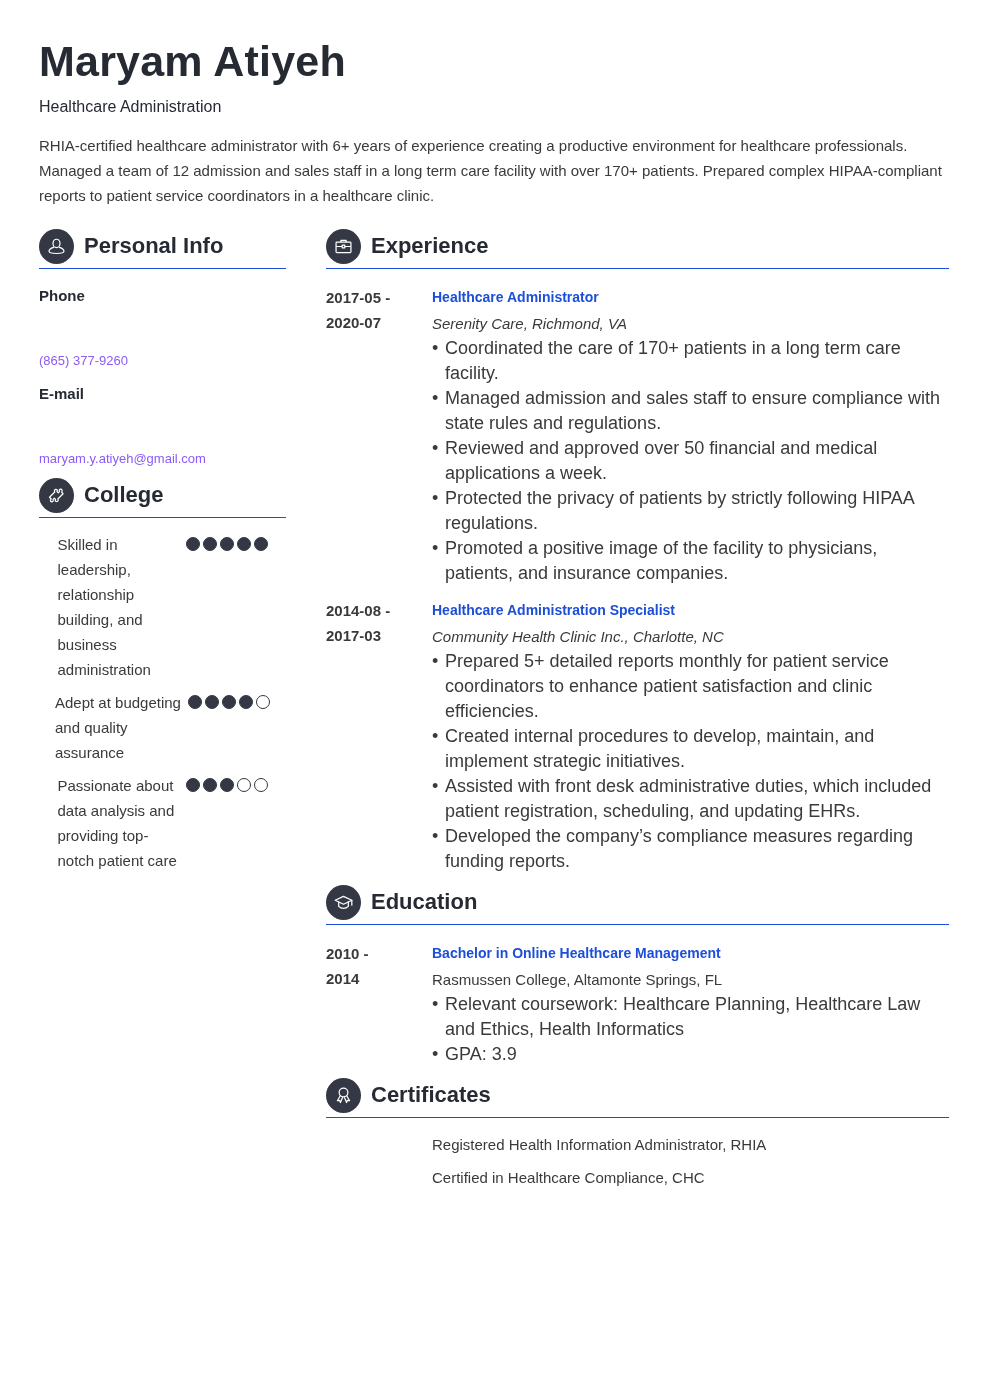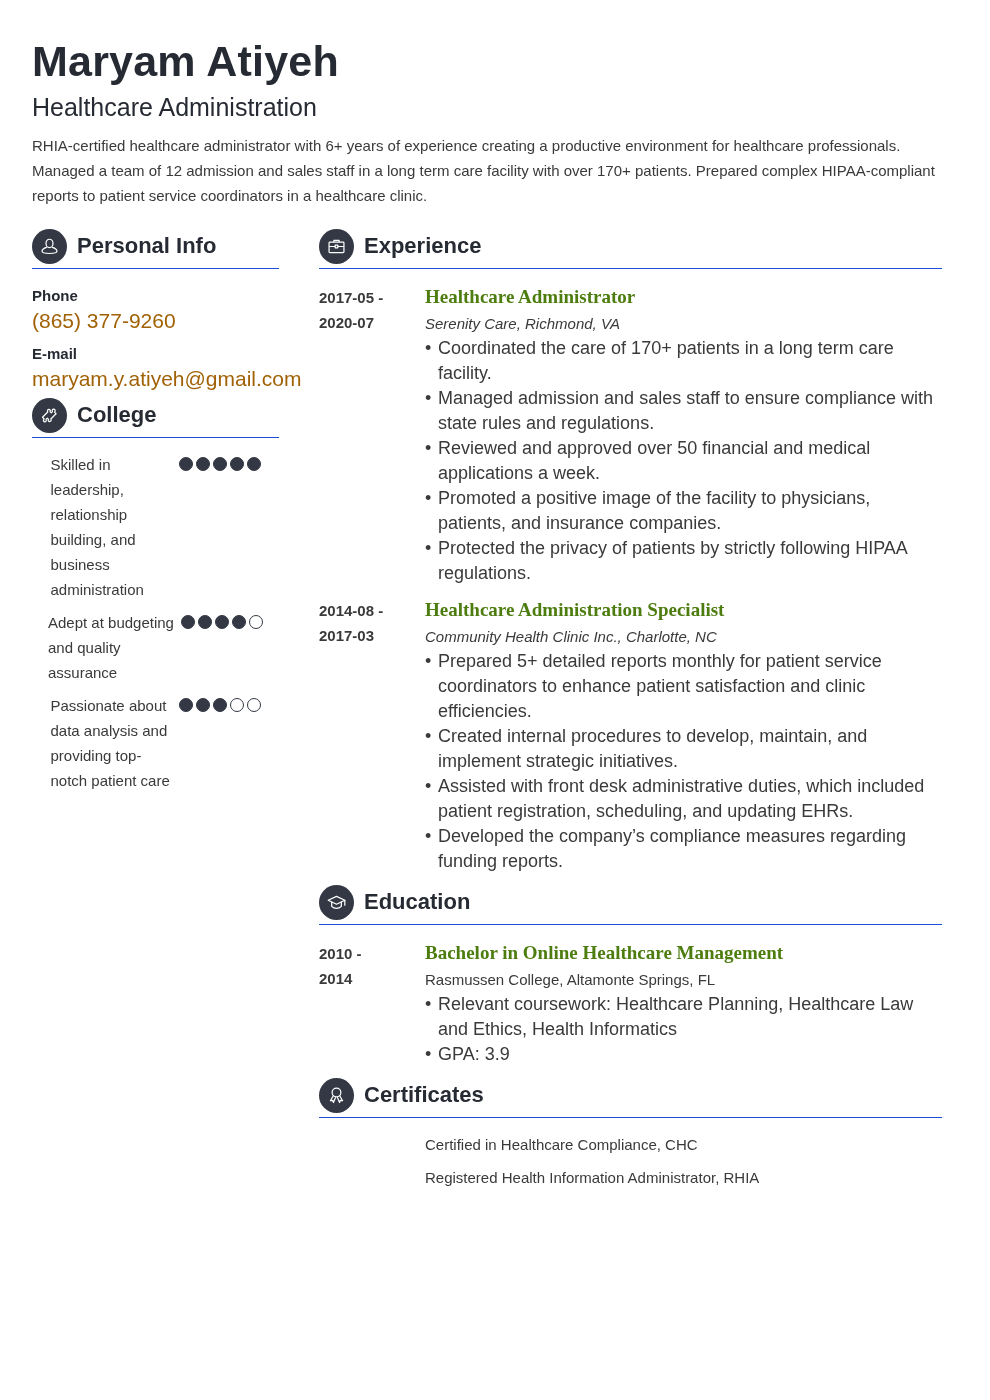--- a/index.html
+++ b/index.html
@@ -5,31 +5,31 @@
     * { box-sizing: border-box; margin: 0; padding: 0; }
     html, body { background: #ffffff; }
     body {
       width: 990px;
       height: 1400px;
       font-family: "Liberation Sans", sans-serif;
       color: #3a3a3a;
       position: relative;
       overflow: hidden;
     }
-    .page { position: absolute; left: 32px; top: 36px; width: 910px; }
+    .page { position: absolute; left: 39px; top: 36px; width: 910px; }
     .name {
       font-size: 43px;
       font-weight: bold;
       color: #262a33;
       line-height: 50px;
       letter-spacing: 0.2px;
     }
     .title {
       margin-top: 7px;
-      font-size: 25px;
+      font-size: 16px;
       color: #262a33;
       line-height: 28px;
     }
     .summary {
       margin-top: 12px;
       font-size: 15px;
       line-height: 25px;
       color: #3a3a3a;
     }
     .columns { display: flex; margin-top: 20px; }
@@ -54,21 +54,21 @@
     }
     .icon-circle svg { width: 21px; height: 21px; }
     .section-title {
       margin-left: 10px;
       font-size: 22px;
       font-weight: bold;
       color: #262a33;
     }
 
     .info-label { font-size: 15px; font-weight: bold; color: #262a33; line-height: 25px; }
-    .info-value { font-size: 21px; line-height: 25px; color: #a16207; margin-bottom: 8px; }
+    .info-value { font-size: 13px; line-height: 25px; color: #8b5cf6; margin-bottom: 8px; margin-top: 40px; }
 
     .skill { display: flex; justify-content: center; margin-bottom: 8px; }
     .skill-name { width: 125px; font-size: 15px; line-height: 25px; color: #3a3a3a; }
     .dots { display: flex; padding-top: 5px; }
     .dot {
       width: 14px; height: 14px; border-radius: 50%;
       margin-left: 3px;
       border: 1.5px solid #333844;
       background: #ffffff;
     }
@@ -78,26 +78,25 @@
     .entry-date {
       width: 106px;
       font-size: 15px;
       font-weight: bold;
       line-height: 25px;
       color: #3a3a3a;
       padding-top: 2px;
     }
     .entry-body { flex: 1; }
     .entry-title {
-      font-size: 19px;
-      font-weight: bold;
-      color: #4d7c0f;
+      font-size: 14px;
+      font-weight: bold;
+      color: #1d4ed8;
       line-height: 28px;
       margin-bottom: 0px;
-      font-family: Liberation Serif, serif;
     }
     .entry-sub { font-size: 15px; line-height: 25px; color: #3a3a3a; }
     .entry-sub.italic { font-style: italic; }
     ul.bullets { list-style: none; }
     ul.bullets li {
       font-size: 18px; line-height: 25px; color: #3a3a3a;
       padding-left: 13px; position: relative;
     }
     ul.bullets li::before {
       content: "•";
@@ -195,22 +194,22 @@
             <div>2017-05 -</div>
             <div>2020-07</div>
           </div>
           <div class="entry-body">
             <div class="entry-title">Healthcare Administrator</div>
             <div class="entry-sub italic">Serenity Care, Richmond, VA</div>
             <ul class="bullets">
               <li>Coordinated the care of 170+ patients in a long term care facility.</li>
               <li>Managed admission and sales staff to ensure compliance with state rules and regulations.</li>
               <li>Reviewed and approved over 50 financial and medical applications a week.</li>
+              <li>Protected the privacy of patients by strictly following HIPAA regulations.</li>
               <li>Promoted a positive image of the facility to physicians, patients, and insurance companies.</li>
-              <li>Protected the privacy of patients by strictly following HIPAA regulations.</li>
             </ul>
           </div>
         </div>
 
         <div class="entry">
           <div class="entry-date">
             <div>2014-08 -</div>
             <div>2017-03</div>
           </div>
           <div class="entry-body">
@@ -258,18 +257,18 @@
         <div class="section-head">
           <div class="icon-circle">
             <svg viewBox="0 0 24 24" fill="none" stroke="#ffffff" stroke-width="1.4" stroke-linejoin="round">
               <circle cx="12" cy="8.5" r="5"></circle>
               <path d="M8.5 12 L5 18 L7.5 17.5 L8.5 20 L11 14"></path>
               <path d="M15.5 12 L19 18 L16.5 17.5 L15.5 20 L13 14"></path>
             </svg>
           </div>
           <div class="section-title">Certificates</div>
         </div>
+        <div class="cert">Registered Health Information Administrator, RHIA</div>
         <div class="cert">Certified in Healthcare Compliance, CHC</div>
-        <div class="cert">Registered Health Information Administrator, RHIA</div>
       </div>
     </div>
   </div>
 </div>
 
 </body></html>

